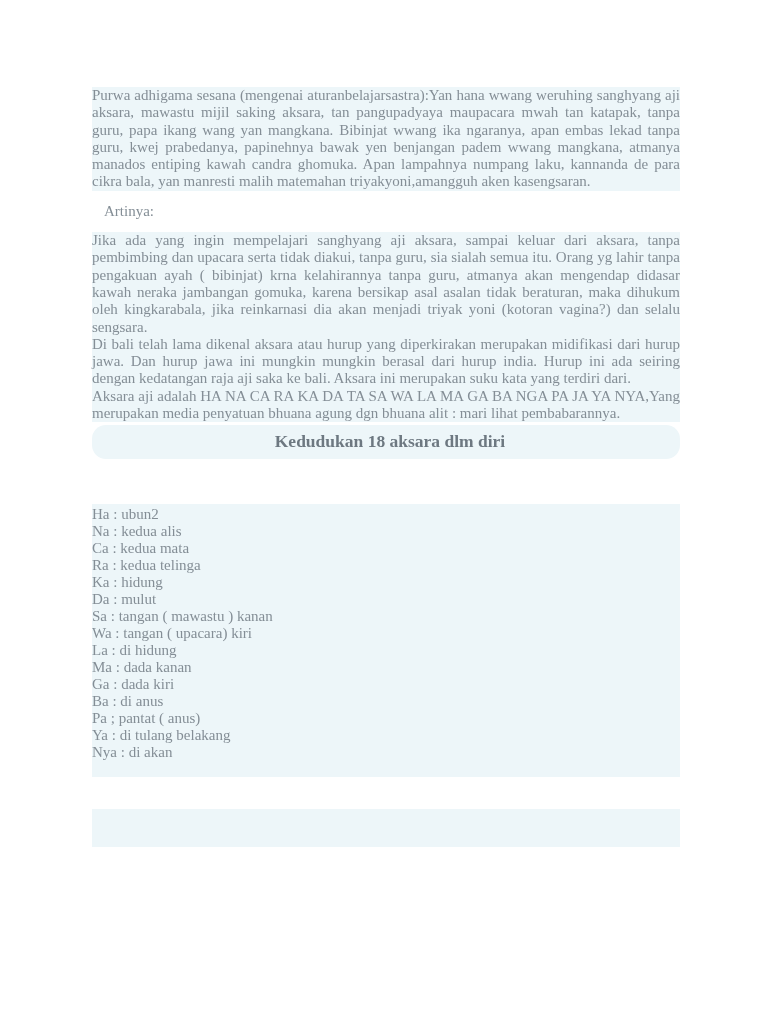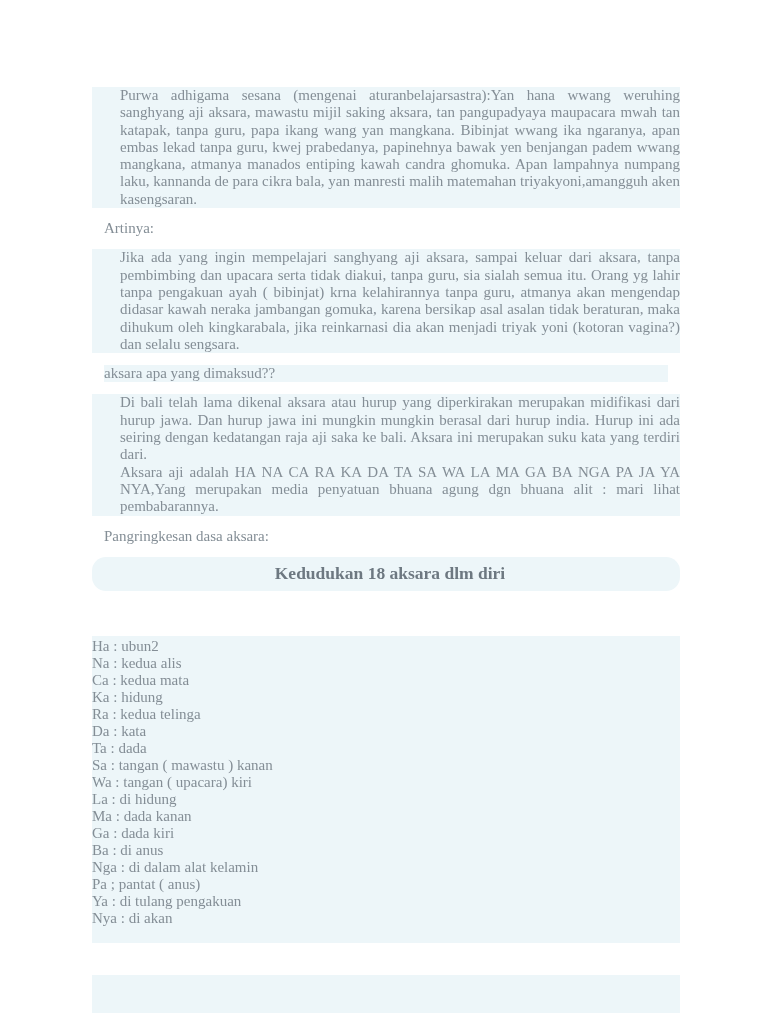--- a/index.html
+++ b/index.html
@@ -28,21 +28,20 @@
     left: 92px;
     width: 588px;
     color: var(--text);
     font-size: 15px;
     line-height: 17.3px;
   }
   .para {
     margin: 0;
     text-align: justify;
     text-justify: inter-word;
-    padding-left: 28px;
   }
   .hl { background: var(--highlight); }
   .label-line {
     margin: 12px;
     text-align: left;
   }
   .section-heading {
     margin: 3px 0 45px 0;
     padding: 7px 0 8px 8px;
     font-size: 17.5px;
@@ -68,46 +67,42 @@
 
 <div class="page">
   <div class="content">
 
     <p class="para hl">Purwa adhigama sesana (mengenai aturanbelajarsastra):Yan hana wwang weruhing sanghyang aji aksara, mawastu mijil saking aksara, tan pangupadyaya maupacara mwah tan katapak, tanpa guru, papa ikang wang yan mangkana. Bibinjat wwang ika ngaranya, apan embas lekad tanpa guru, kwej prabedanya, papinehnya bawak yen benjangan padem wwang mangkana, atmanya manados entiping kawah candra ghomuka. Apan lampahnya numpang laku, kannanda de para cikra bala, yan manresti malih matemahan triyakyoni,amangguh aken kasengsaran.</p>
 
     <p class="label-line">Artinya:</p>
 
     <p class="para hl">Jika ada yang ingin mempelajari sanghyang aji aksara, sampai keluar dari aksara, tanpa pembimbing dan upacara serta tidak diakui, tanpa guru, sia sialah semua itu. Orang yg lahir tanpa pengakuan ayah ( bibinjat) krna kelahirannya tanpa guru, atmanya akan mengendap didasar kawah neraka jambangan gomuka, karena bersikap asal asalan tidak beraturan, maka dihukum oleh kingkarabala, jika reinkarnasi dia akan menjadi triyak yoni (kotoran vagina?) dan selalu sengsara.</p>
 
-    <p class="label-line hl">aksara apa yang dimaksud??</p>
 
     <p class="para hl">Di bali telah lama dikenal aksara atau hurup yang diperkirakan merupakan midifikasi dari hurup jawa. Dan hurup jawa ini mungkin mungkin berasal dari hurup india. Hurup ini ada seiring dengan kedatangan raja aji saka ke bali. Aksara ini merupakan suku kata yang terdiri dari.</p>
 
     <p class="para hl">Aksara aji adalah HA NA CA RA KA DA TA SA WA LA MA GA BA NGA PA JA YA NYA,Yang merupakan media penyatuan bhuana agung dgn bhuana alit : mari lihat pembabarannya.</p>
 
-    <p class="label-line">Pangringkesan dasa aksara:</p>
 
     <h2 class="section-heading hl">Kedudukan 18 aksara dlm diri</h2>
 
     <div class="aksara-list hl">
       <div class="list-item">Ha : ubun2</div>
       <div class="list-item">Na : kedua alis</div>
       <div class="list-item">Ca : kedua mata</div>
+      <div class="list-item">Ra : kedua telinga</div>
       <div class="list-item">Ka : hidung</div>
-      <div class="list-item">Ra : kedua telinga</div>
-      <div class="list-item">Da : kata</div>
-      <div class="list-item">Ta : dada</div>
+      <div class="list-item">Da : mulut</div>
       <div class="list-item">Sa : tangan ( mawastu ) kanan</div>
       <div class="list-item">Wa : tangan ( upacara) kiri</div>
       <div class="list-item">La : di hidung</div>
       <div class="list-item">Ma : dada kanan</div>
       <div class="list-item">Ga : dada kiri</div>
       <div class="list-item">Ba : di anus</div>
-      <div class="list-item">Nga : di dalam alat kelamin</div>
       <div class="list-item">Pa ; pantat ( anus)</div>
-      <div class="list-item">Ya : di tulang pengakuan</div>
+      <div class="list-item">Ya : di tulang belakang</div>
       <div class="list-item">Nya : di akan</div>
     </div>
 
     <div class="empty-bar hl"></div>
 
   </div>
 </div>
 
 </body></html>

